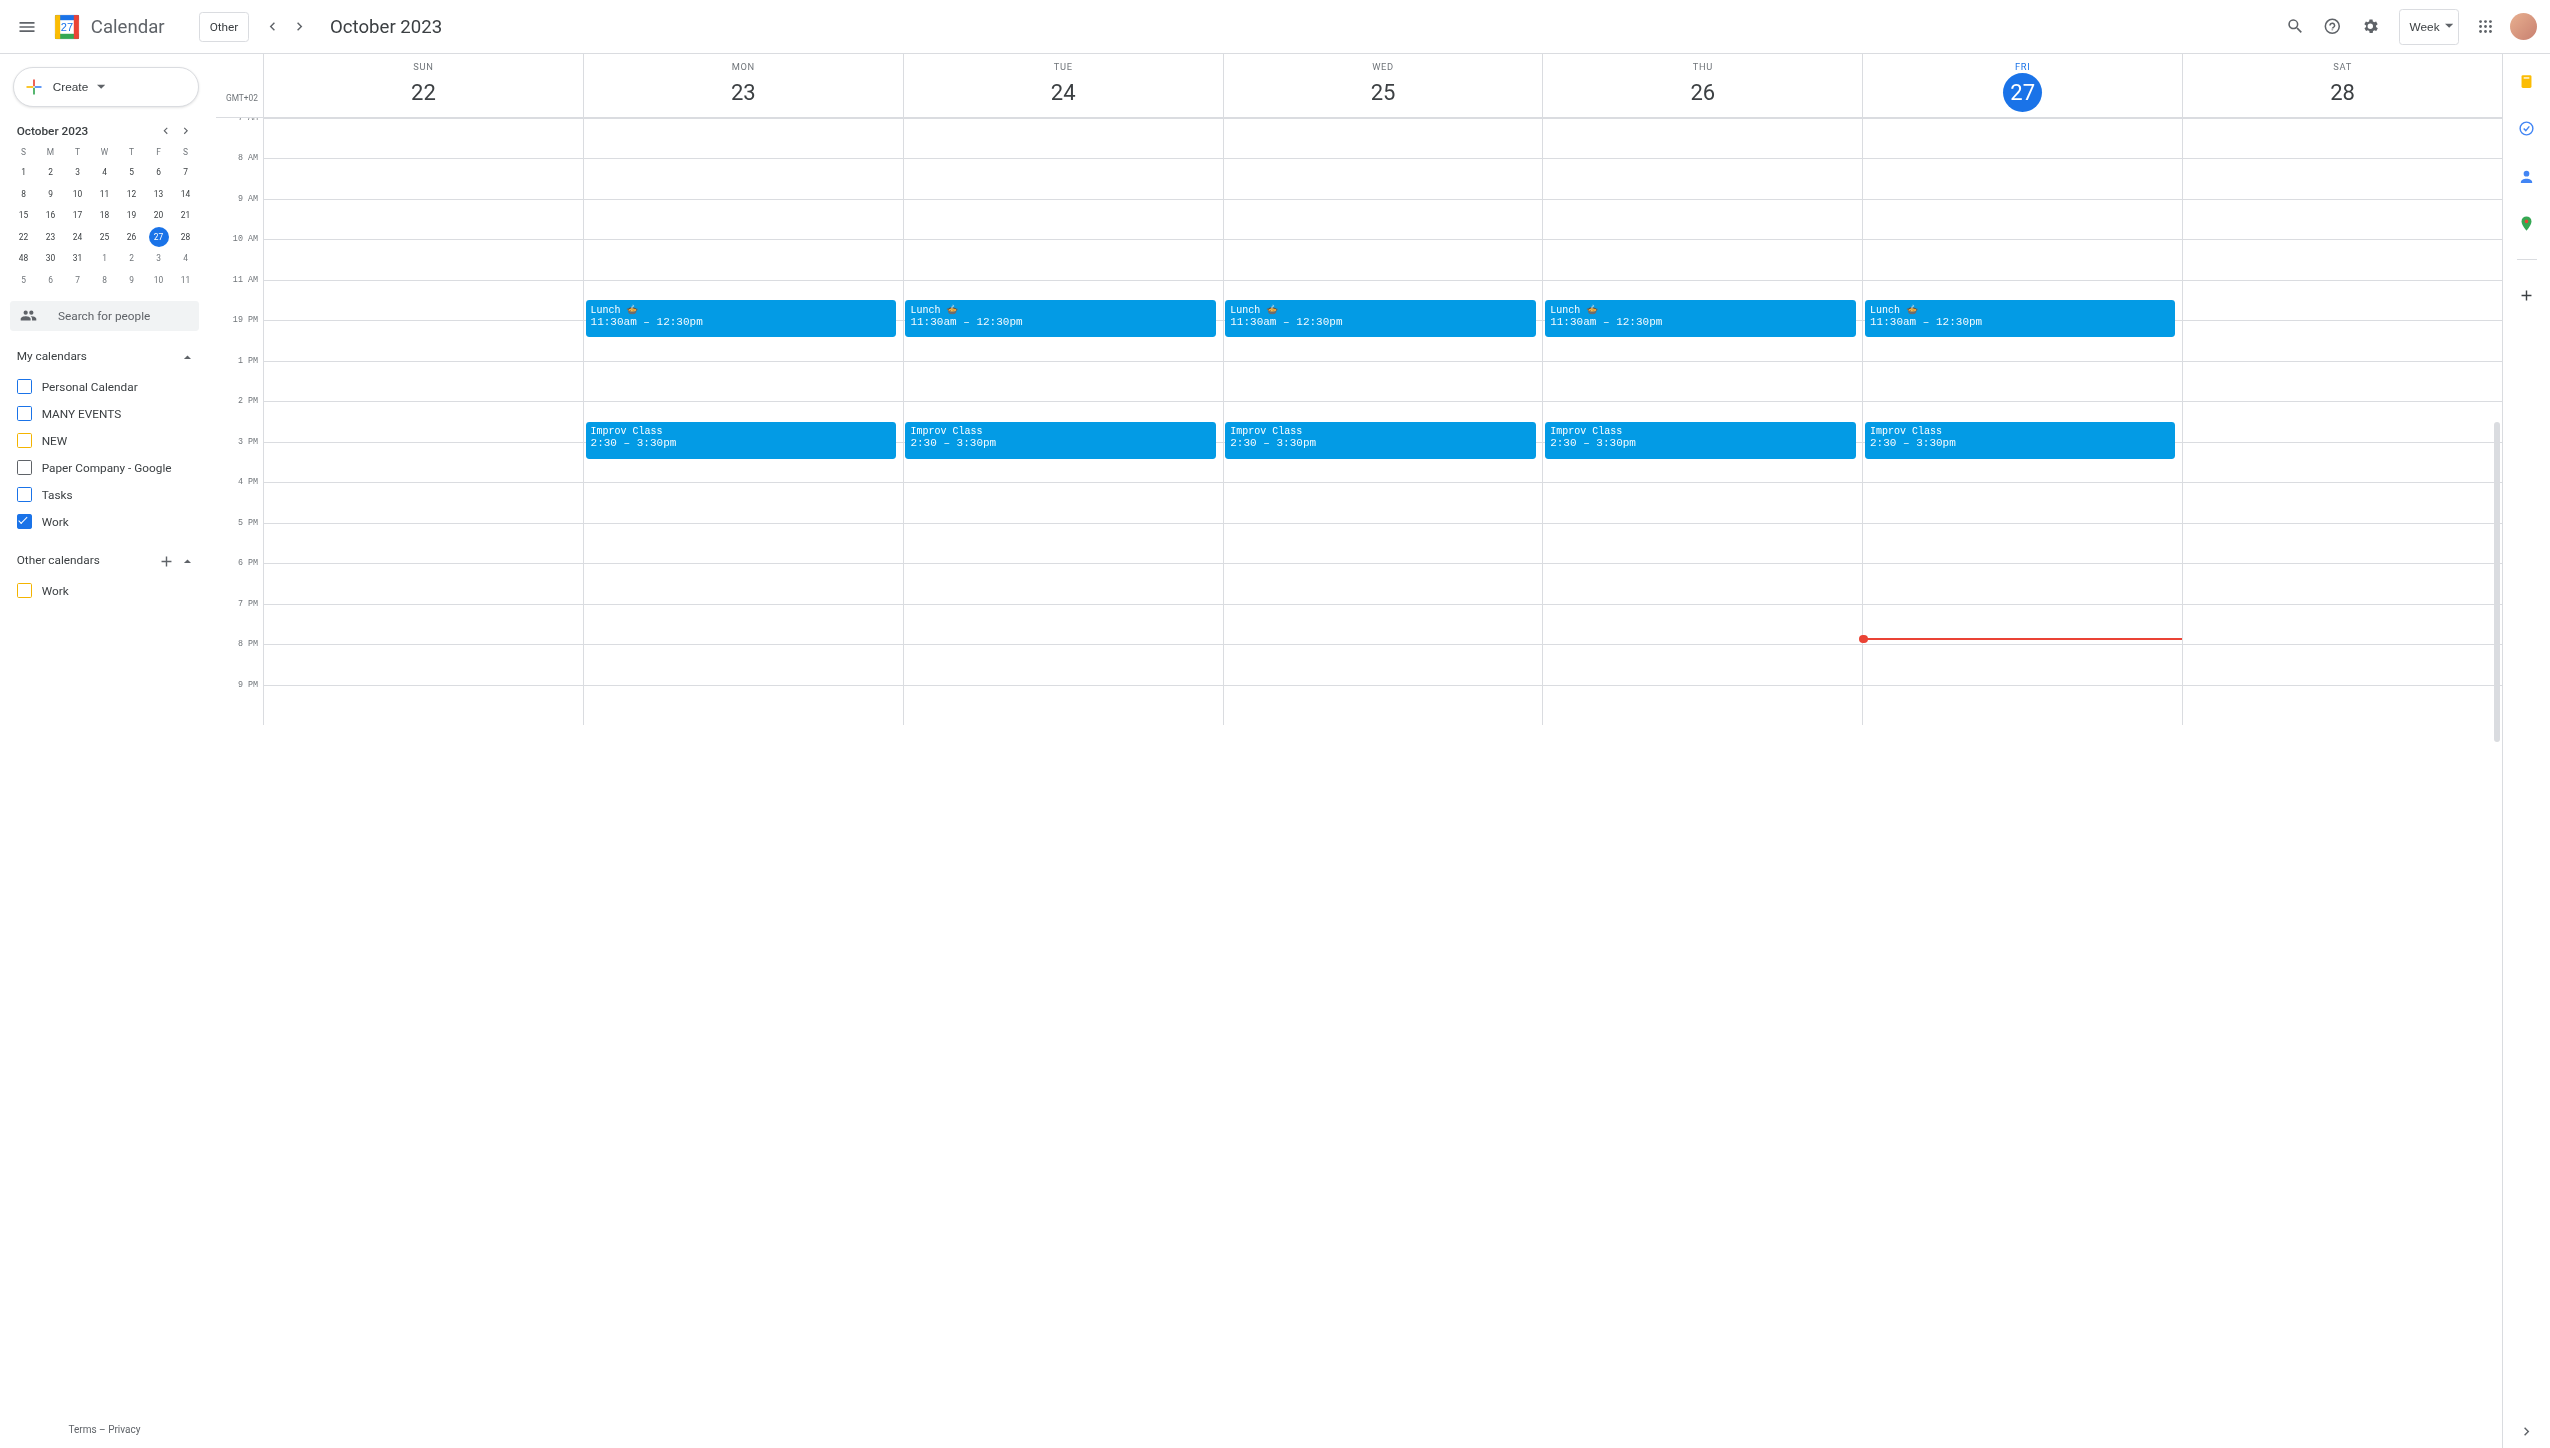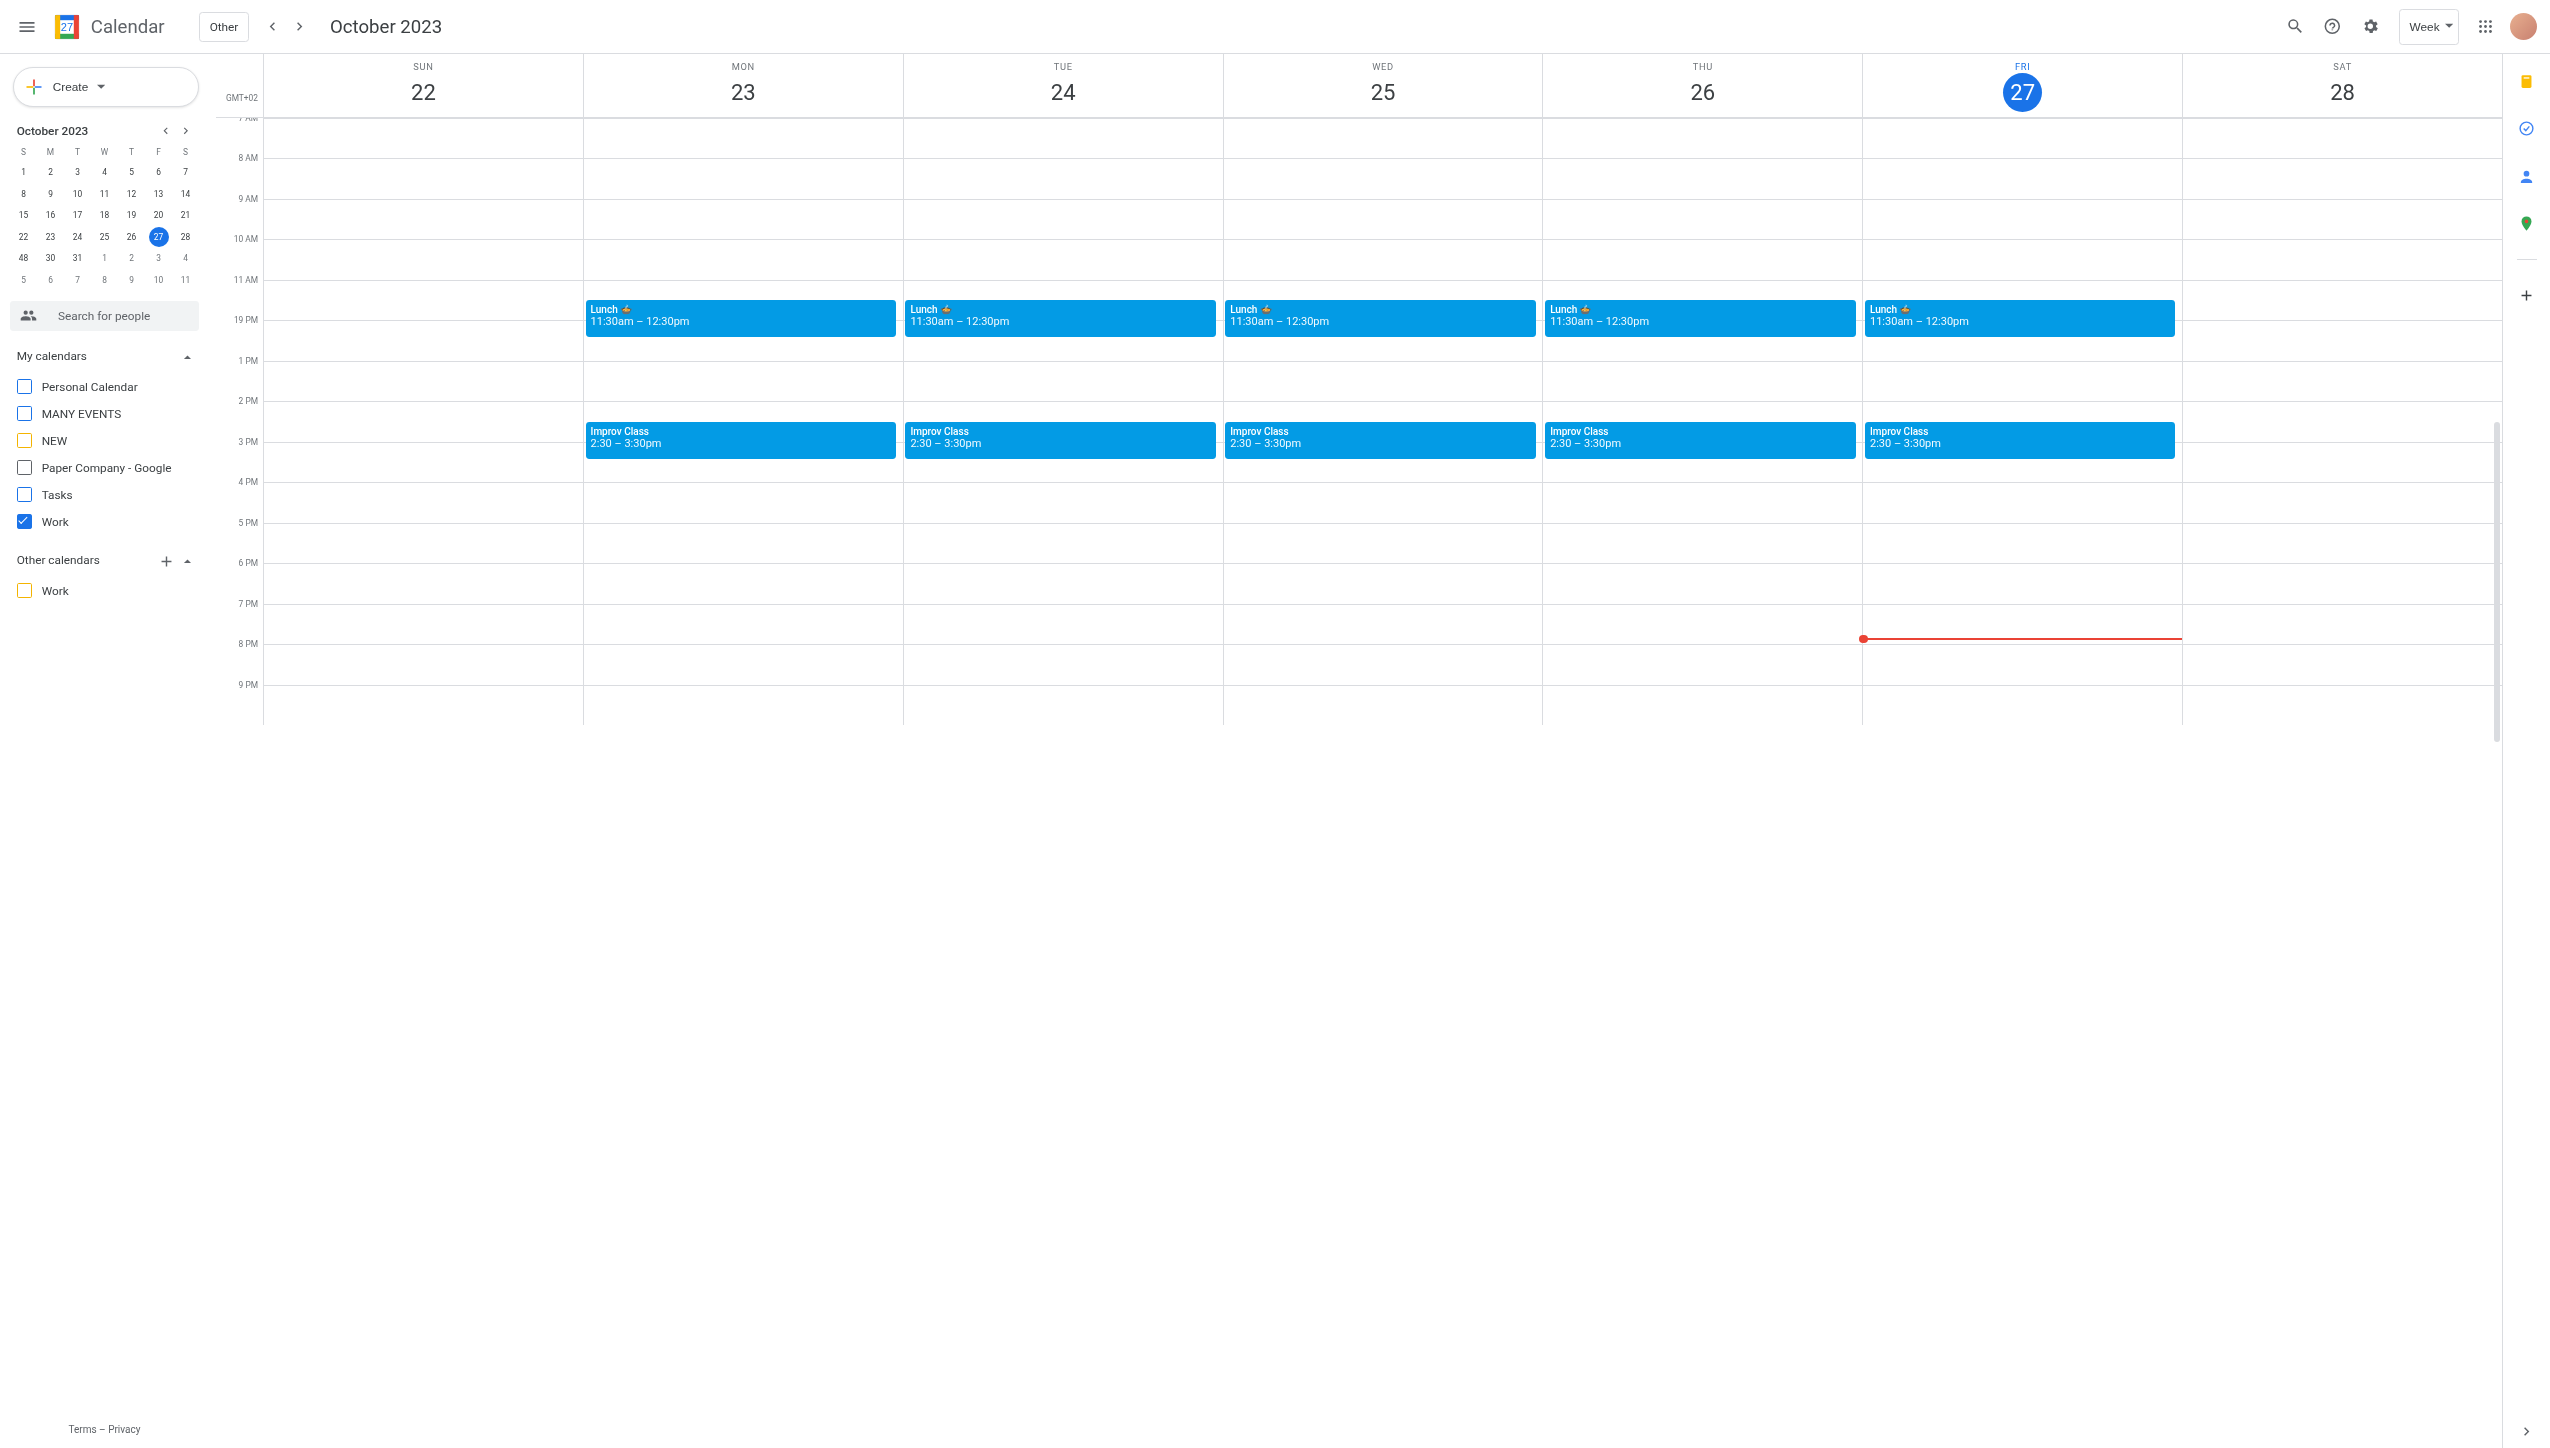--- a/index.html
+++ b/index.html
@@ -62,21 +62,21 @@
 .dayheader-row { display: flex; border-bottom: 0.8px solid #dadce0; }
 .tz-gutter { width: 47px; flex-shrink: 0; text-align: right; font-size: 8.4px; color: #70757a; padding: 39px 5px 0 0;}
 .daycol-head { flex: 1; text-align: center; padding: 6.7px 0 5px; border-left: 0.8px solid #dadce0; }
 .daycol-head:first-of-type { border-left: 0.8px solid #dadce0; }
 .day-abbr { font-size: 9.3px; color: #70757a; letter-spacing: 0.7px; }
 .day-abbr.today { color: #1a73e8; }
 .day-num { font-size: 22px; color: #3c4043; margin-top: 1.7px; width: 39px; height: 39px; line-height: 39px; border-radius: 50%; display: inline-block; }
 .day-num.today { background: #1a73e8; color: #fff; }
 
 .grid-scroll { flex: 1; overflow-y: auto; position: relative; }
-.grid-inner { position: relative; height: 945px; } 
+.grid-inner { position: relative; height: 945px; font-family: Liberation Mono, monospace; } 
 .hour-labels { position: absolute; left: 0; top: 0; width: 47px; }
 .hour-label { position: absolute; right: 5px; font-size: 8.4px; color: #70757a; transform: translateY(-50%); }
 .cols { position: absolute; left: 47px; right: 0; top: 0; bottom: 0; display: flex; }
 .col { flex: 1; border-left: 0.8px solid #dadce0; position: relative; }
 .hr-line { position: absolute; left: 47px; right: 0; border-top: 0.8px solid #dadce0; }
 
 .event { position: absolute; left: 1.7px; right: 6.7px; background: #039be5; color: #fff; border-radius: 3.4px; padding: 3.4px 5px; font-size: 10px; cursor: pointer; overflow: hidden; }
 .event .t { font-weight: 500; }
 .event .tm { font-size: 11px; opacity: .95; }
 

